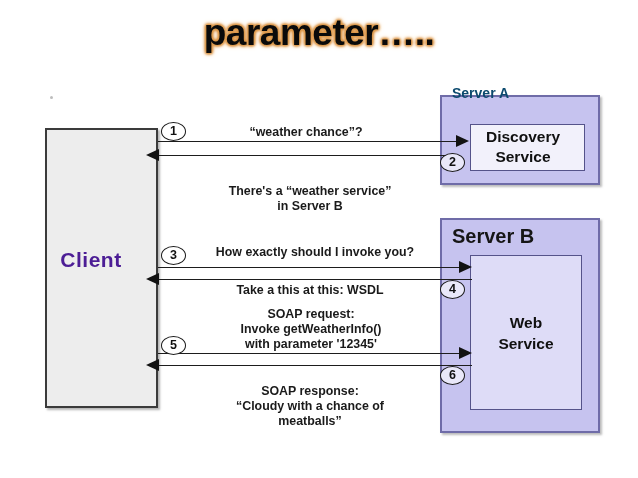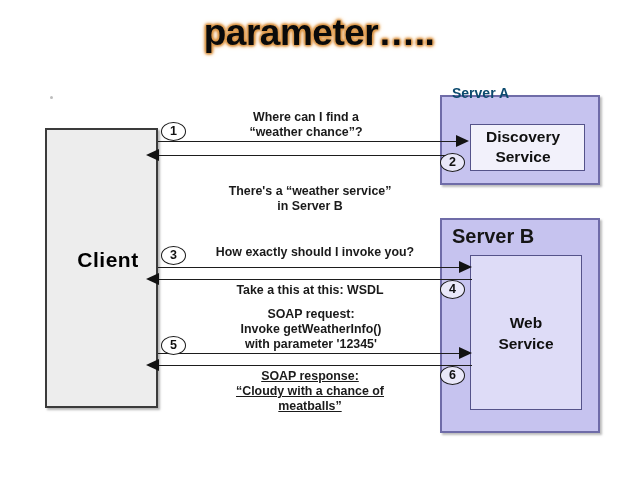--- a/index.html
+++ b/index.html
@@ -51,23 +51,22 @@
     box-shadow: 2px 2px 2px rgba(120,120,120,0.55);
   }
   #client-label {
     position: absolute;
     left: 45px;
     top: 248px;
     width: 92px;
     text-align: center;
     font-size: 21px;
     font-weight: bold;
-    color: #000000;
+    color: #4c1d95;
     letter-spacing: 0.5px;
-    margin-left: 17px;
   }
 
   #server-a-box {
     left: 440px;
     top: 95px;
     width: 160px;
     height: 90px;
     background: #c6c3ef;
     border: 2px solid #6f6ca8;
     box-shadow: 2px 2px 2px rgba(120,120,120,0.5);
@@ -222,21 +221,21 @@
 
   <div class="box" id="server-b-box"></div>
   <div id="server-b-label">Server B</div>
   <div class="box" id="web-service-box"></div>
   <div id="web-service-label">
     <span>Web</span><br>
     <span>Service</span>
   </div>
 
   <div class="msg" style="left:196px; top:110px; width:220px;">
-    <span>Where can I find a</span><br>
+    <br>
     <span>“weather chance”?</span>
   </div>
   <div class="arrow-line" style="left:158px; top:141px; width:300px;"></div>
   <div class="arrow-head right" style="left:456px; top:135px;"></div>
   <div class="step-oval" style="left:161px; top:122px;">1</div>
 
   <div class="arrow-line" style="left:158px; top:155px; width:302px;"></div>
   <div class="arrow-head left" style="left:146px; top:149px;"></div>
   <div class="msg" style="left:196px; top:159px; width:228px;margin-top:25px;">
     <span>There's a “weather service”</span><br>
@@ -262,20 +261,20 @@
     <b>SOAP request:</b><br>
     <span>Invoke getWeatherInfo()</span><br>
     <span>with parameter '12345'</span>
   </div>
   <div class="arrow-line" style="left:158px; top:353px; width:312px;"></div>
   <div class="arrow-head right" style="left:459px; top:347px;"></div>
   <div class="step-oval" style="left:161px; top:336px;">5</div>
 
   <div class="arrow-line" style="left:158px; top:365px; width:314px;"></div>
   <div class="arrow-head left" style="left:146px; top:359px;"></div>
-  <div class="msg" style="left:196px; top:369px; width:228px;text-decoration:underline;">
+  <div class="msg" style="left:196px; top:384px; width:228px;">
     <b>SOAP response:</b><br>
     <span>“Cloudy with a chance of</span><br>
     <span>meatballs”</span>
   </div>
   <div class="step-oval on-server" style="left:440px; top:366px;">6</div>
 
 </div>
 
 </body></html>

